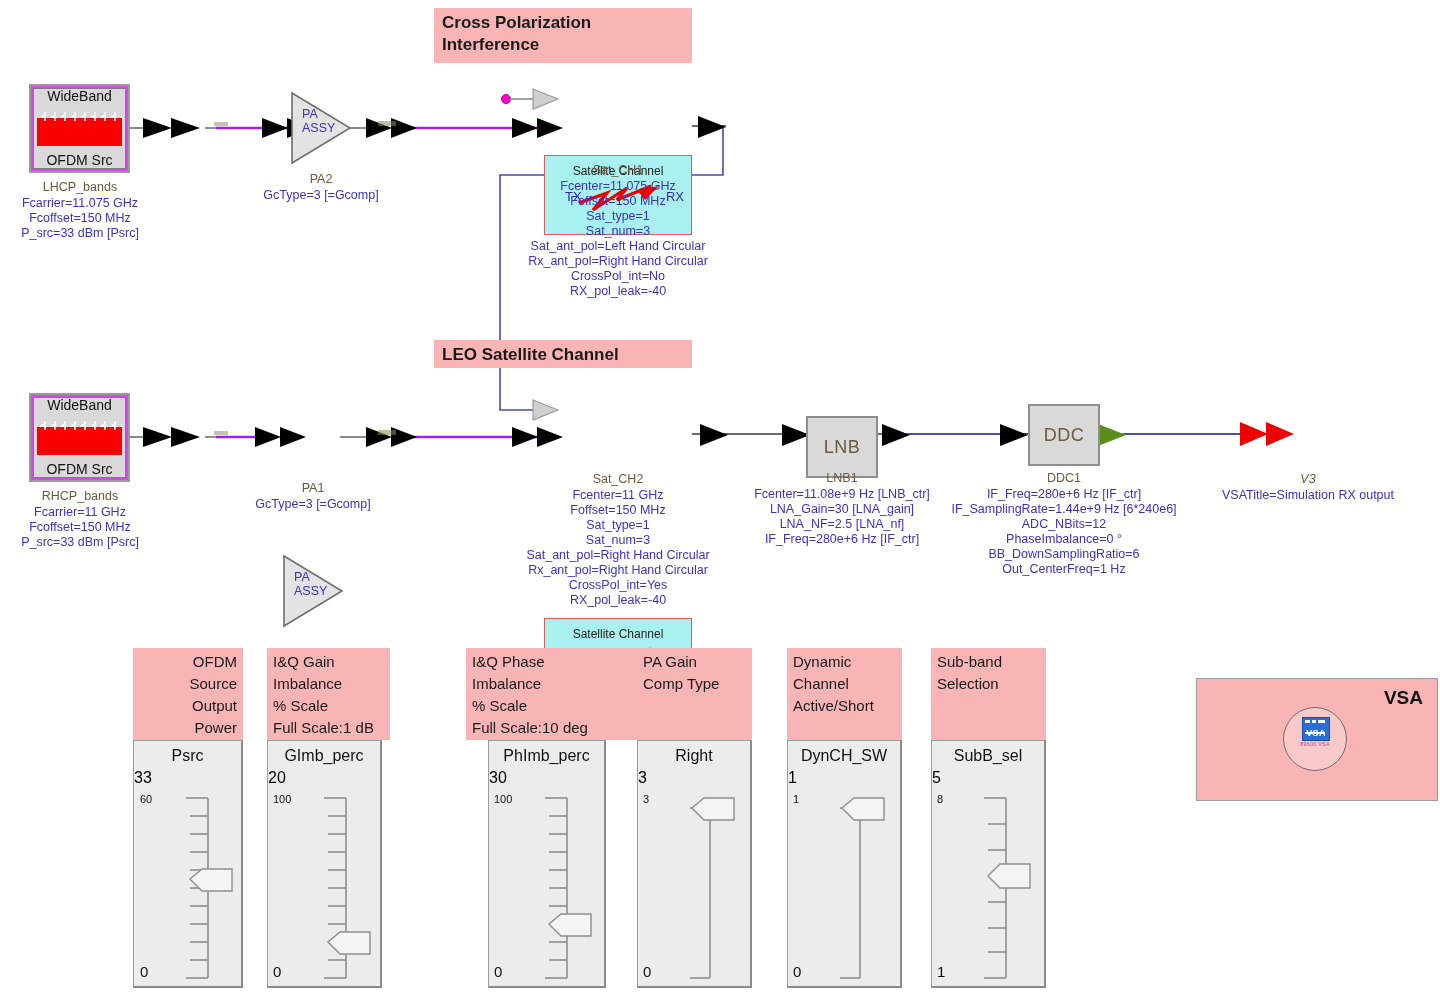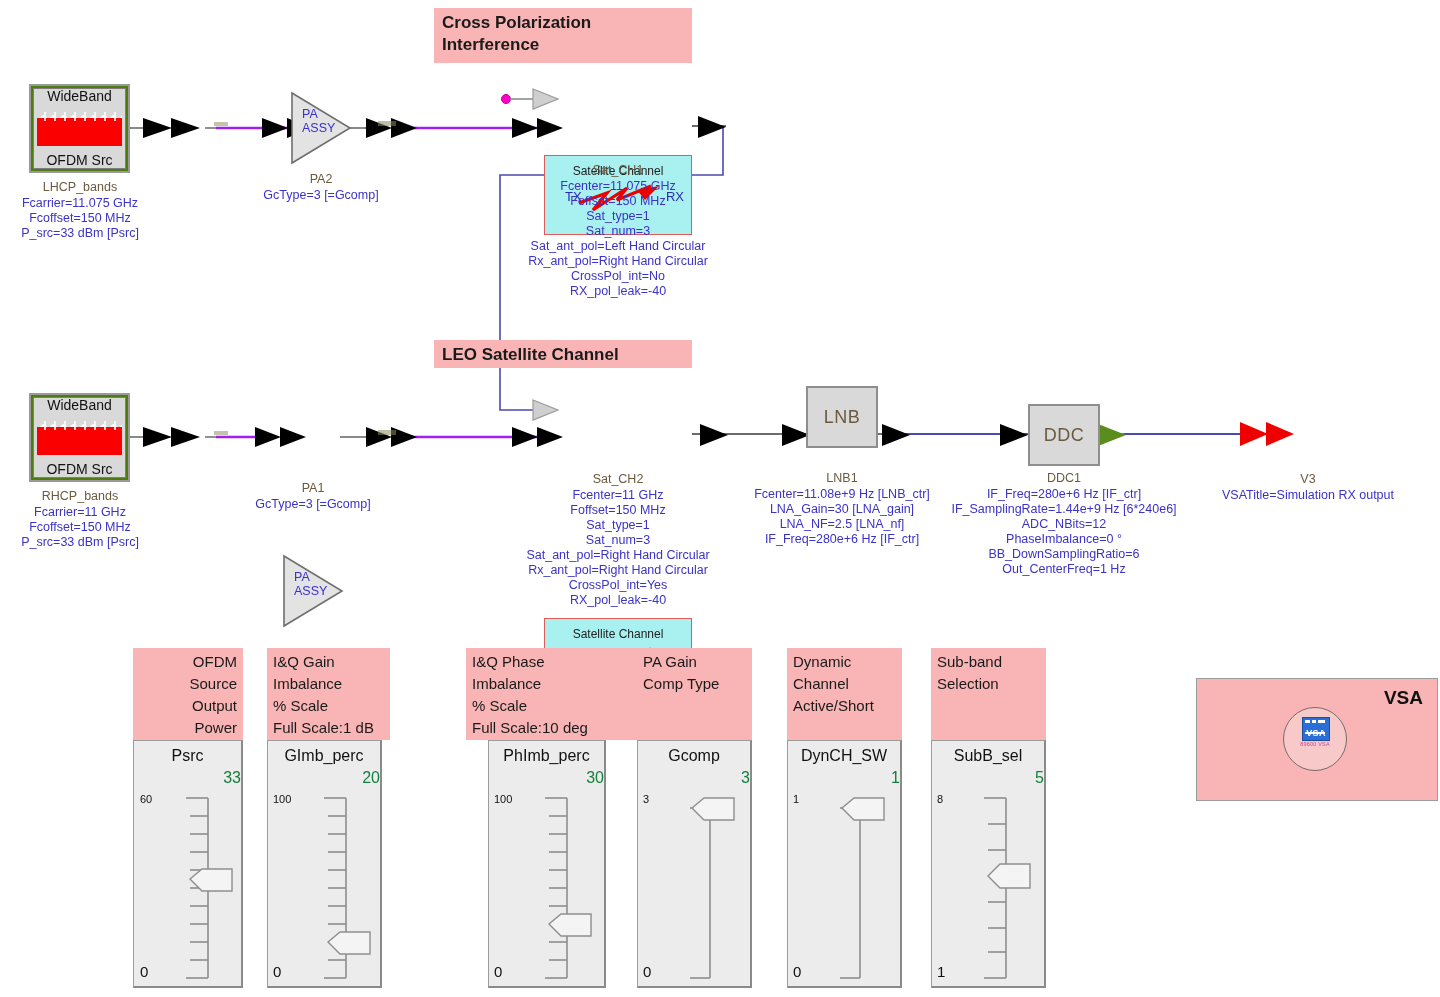--- a/index.html
+++ b/index.html
@@ -10,21 +10,21 @@
 
   
   .banner{background:#f9b5b5;color:#1a1a1a;font-weight:bold;font-size:17px;
           line-height:1.28;padding:4px 8px 5px 8px;box-sizing:border-box;}
 
   
   .params{color:#3b32c8;font-size:12.5px;line-height:1.20;text-align:center;white-space:nowrap;}
   .inst{color:#6b5a3e;font-size:12.5px;text-align:center;white-space:nowrap;}
 
   
-  .srcblk{width:101px;height:89px;box-sizing:border-box;background:#4d7c0f;
+  .srcblk{width:101px;height:89px;box-sizing:border-box;background:#d946ef;
           border:2px solid #9a9a9a;padding:2px;}
   .srcinner{width:100%;height:100%;box-sizing:border-box;border:1px solid #7d7d7d;
             background:#d9d9d9;display:flex;flex-direction:column;justify-content:space-between;}
   .srcinner span{font-size:14px;color:#111;text-align:center;line-height:1.05;}
   .spectrum{height:34px;margin:0 3px;position:relative;overflow:hidden;}
   .spectrum svg{display:block;}
 
   
   .amp{position:relative;width:62px;height:74px;}
   .amp svg{position:absolute;left:0;top:0;}
@@ -59,21 +59,21 @@
   .vsasub{position:absolute;left:8px;right:8px;top:33px;text-align:center;font-size:5.5px;
           color:#c04b9b;letter-spacing:.2px;white-space:nowrap;overflow:hidden;}
 
   
   .sliderwrap{position:absolute;}
   .sliderhdr{background:#f9b5b5;color:#1a1a1a;font-size:15px;line-height:1.46;
              padding:3px 6px 4px 6px;box-sizing:border-box;}
   .sliderbody{background:#ececec;border:1px solid #9c9c9c;border-right:2px solid #8a8a8a;
               border-bottom:2px solid #8a8a8a;box-sizing:border-box;position:relative;padding-left:40px;}
   .sname{position:absolute;left:0;right:0;top:6px;text-align:center;font-size:16px;color:#111;}
-  .sval{position:absolute;left:0;right:0;top:28px;text-align:right;font-size:16px;color:#15803d;}
+  .sval{position:absolute;left:0;right:0;top:28px;text-align:left;font-size:16px;color:#000000;}
   .smax{position:absolute;font-size:11px;color:#111;}
   .smin{position:absolute;font-size:15px;color:#111;}
   .strack{position:absolute;}
   .strack svg{display:block;}
 </style>
 </head>
 <body>
 
 <div class="stage">
 
@@ -310,21 +310,21 @@
     <div>Fcenter=11 GHz</div>
     <div>Foffset=150 MHz</div>
     <div>Sat_type=1</div>
     <div>Sat_num=3</div>
     <div>Sat_ant_pol=Right Hand Circular</div>
     <div>Rx_ant_pol=Right Hand Circular</div>
     <div>CrossPol_int=Yes</div>
     <div>RX_pol_leak=-40</div>
   </div>
 
-  <div class="abs greyblk" style="left:806px;top:386px;">
+  <div class="abs greyblk" style="left:806px;top:416px;">
     <span>LNB</span>
   </div>
   <div class="abs inst" style="left:782px;top:471px;width:120px;">LNB1</div>
   <div class="abs params" style="left:712px;top:487px;width:260px;">
     <div>Fcenter=11.08e+9 Hz [LNB_ctr]</div>
     <div>LNA_Gain=30 [LNA_gain]</div>
     <div>LNA_NF=2.5 [LNA_nf]</div>
     <div>IF_Freq=280e+6 Hz [IF_ctr]</div>
   </div>
 
@@ -347,21 +347,21 @@
       <div class="vsaicon">
         <i style="left:2px;top:2px;width:5px;height:3px;"></i>
         <i style="left:9px;top:2px;width:4px;height:3px;"></i>
         <i style="left:15px;top:2px;width:7px;height:3px;"></i>
         <i style="left:2px;top:14px;width:20px;height:2px;"></i>
         <div class="vsaiconlbl">VSA</div>
       </div>
       <div class="vsasub">89600 VSA</div>
     </div>
   </div>
-  <div class="abs inst" style="left:1218px;top:472px;width:180px;">V3</div>
+  <div class="abs inst" style="left:1218px;top:472px;width:180px;font-style:italic;">V3</div>
   <div class="abs params" style="left:1198px;top:488px;width:220px;">
     <div>VSATitle=Simulation RX output</div>
   </div>
 
   <div class="sliderwrap" style="left:133px;top:648px;">
     <div class="sliderhdr" style="width:110px;height:92px;text-align:right;">
       <div>OFDM</div>
       <div>Source</div>
       <div>Output</div>
       <div>Power</div>
@@ -460,21 +460,21 @@
       </div>
     </div>
   </div>
 
   <div class="sliderwrap" style="left:637px;top:648px;">
     <div class="sliderhdr" style="width:115px;height:92px;">
       <div>PA Gain</div>
       <div>Comp Type</div>
     </div>
     <div class="sliderbody" style="width:115px;height:248px;">
-      <div class="sname">Gcomp</div>
+      <div class="sname">Right</div>
       <div class="sval">3</div>
       <div class="smax" style="left:5px;top:52px;">3</div>
       <div class="smin" style="left:5px;bottom:6px;">0</div>
       <div class="strack" style="left:40px;top:54px;">
         <svg width="62" height="186" viewBox="0 0 62 186">
           <line x1="32" y1="3" x2="32" y2="183" stroke="#8e8e8e" stroke-width="1.6"></line>
           <line x1="12" y1="183" x2="32" y2="183" stroke="#8e8e8e" stroke-width="1.6"></line>
           <line x1="12" y1="13" x2="32" y2="13" stroke="#8e8e8e" stroke-width="1.6"></line>
           <polygon points="14,13 26,3 56,3 56,25 26,25" fill="#f4f4f4" stroke="#8e8e8e" stroke-width="1.4"></polygon>
         </svg>

